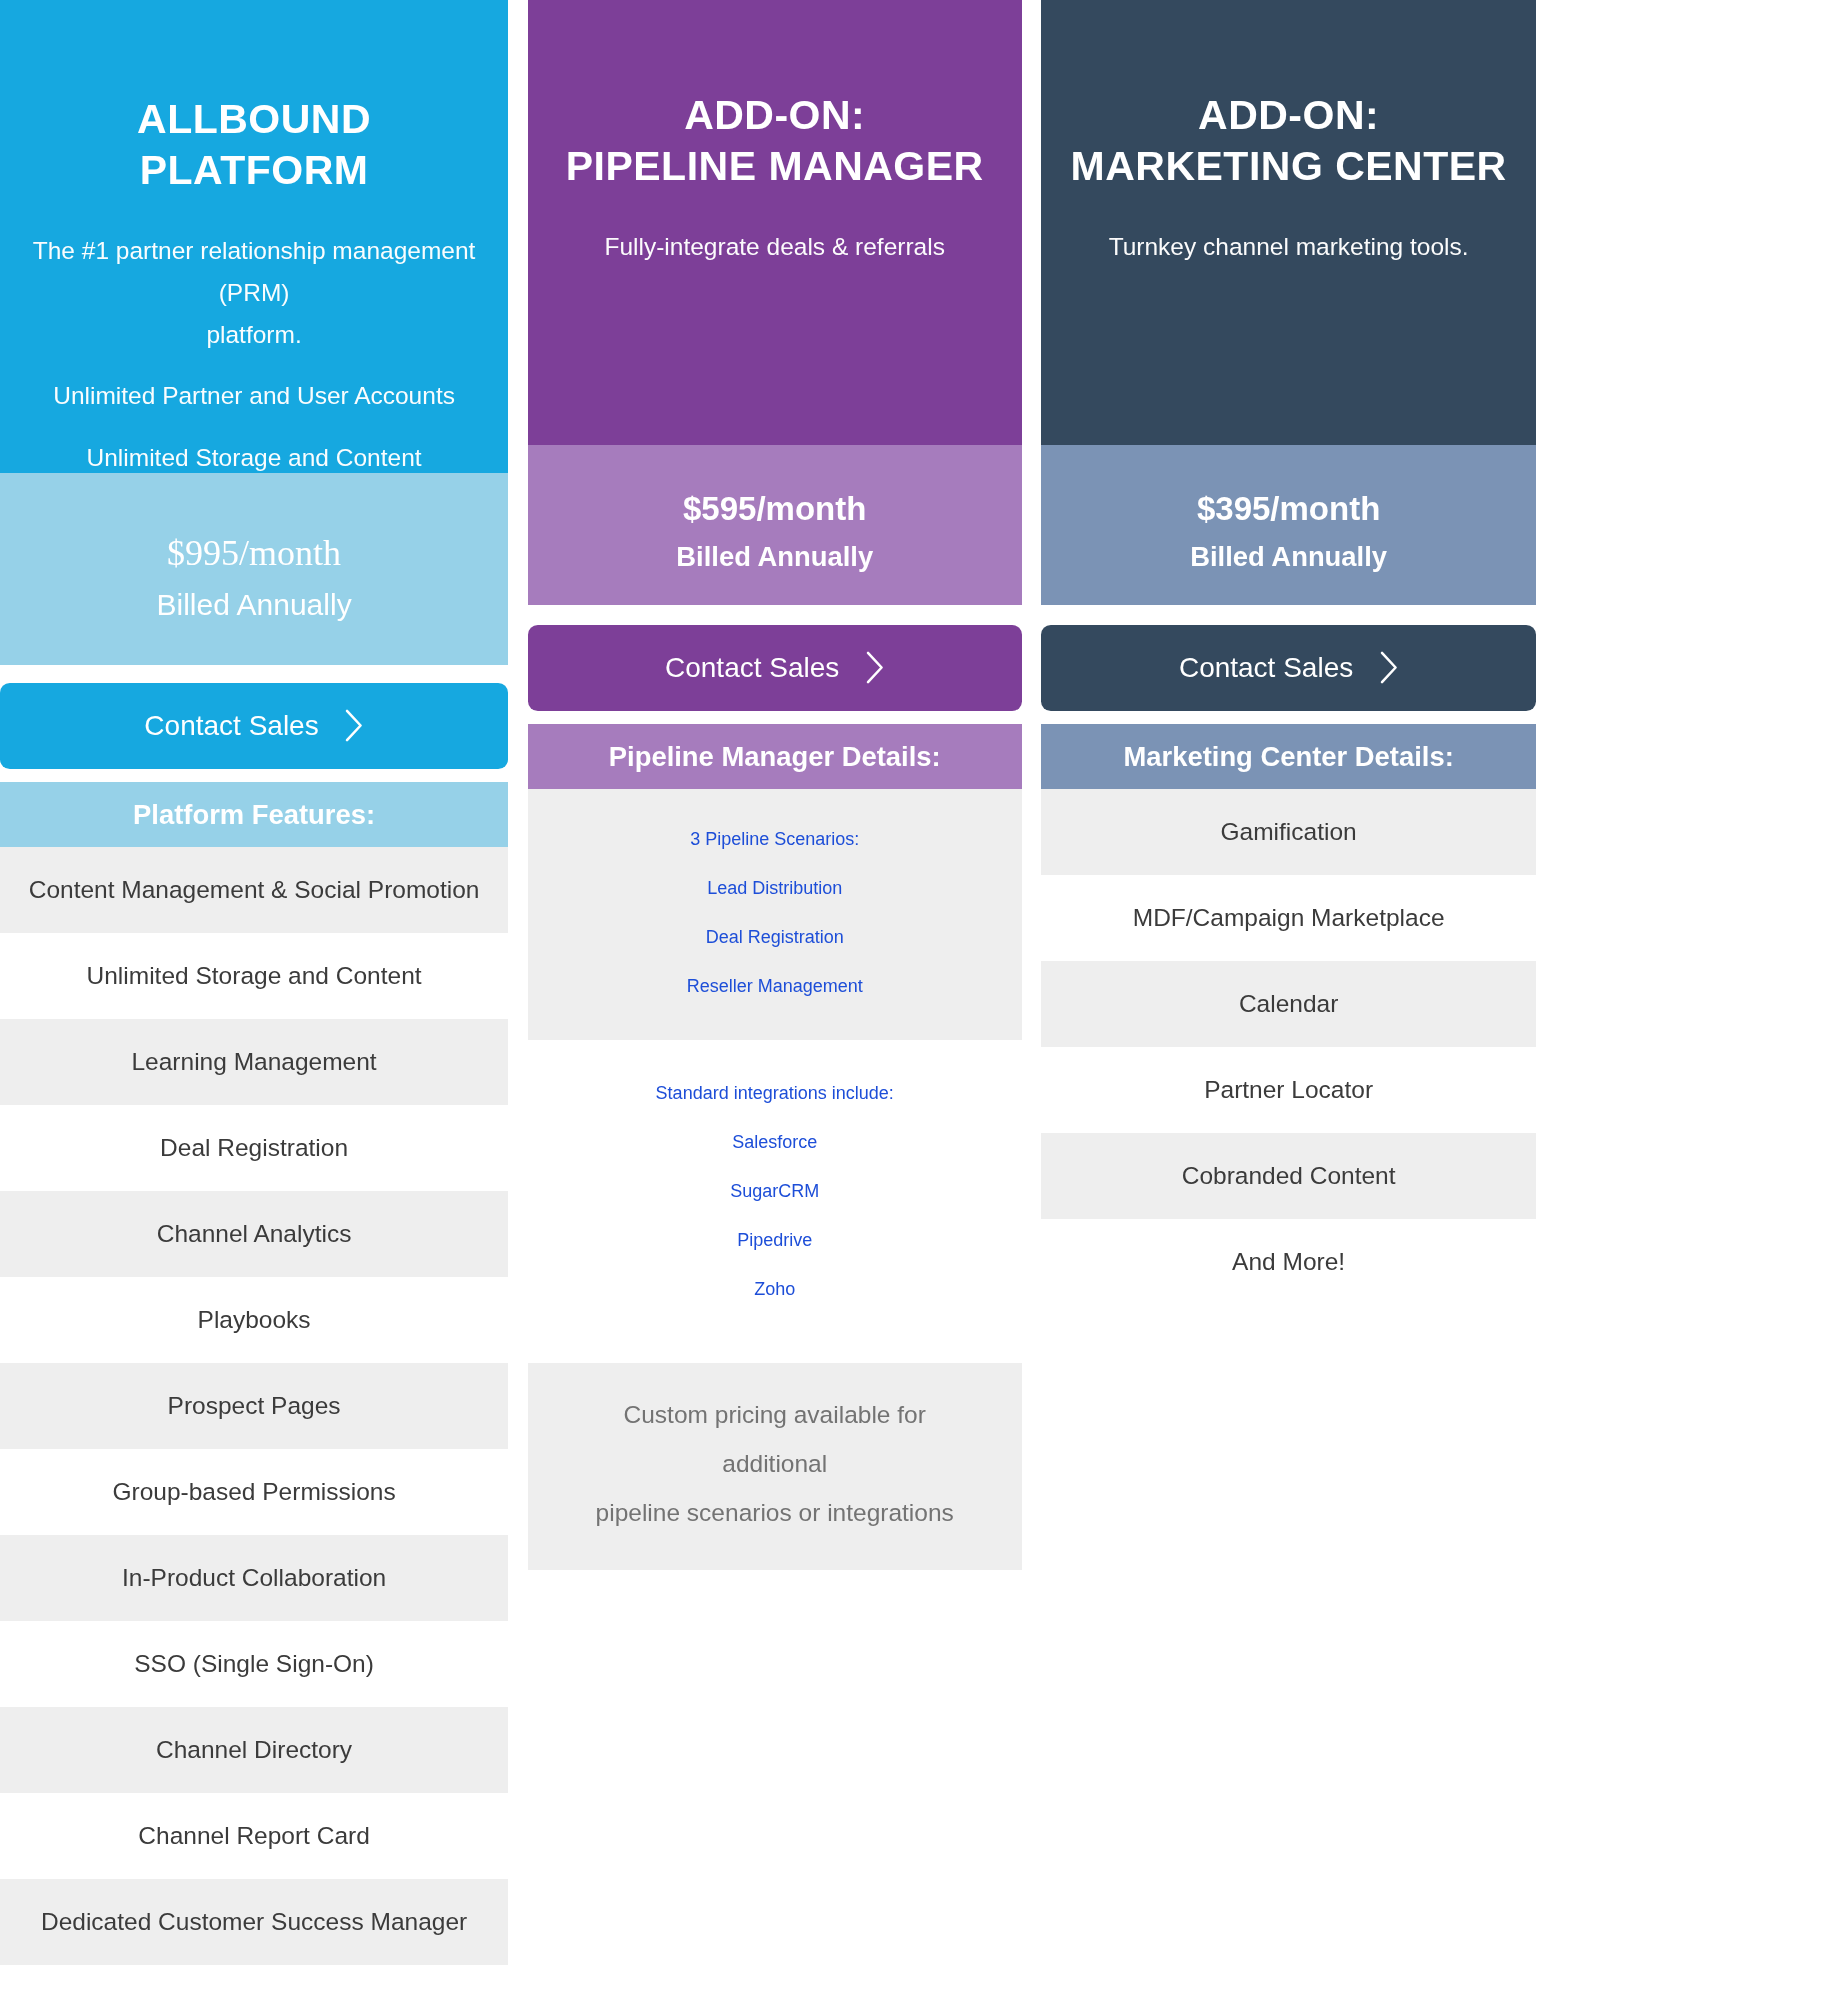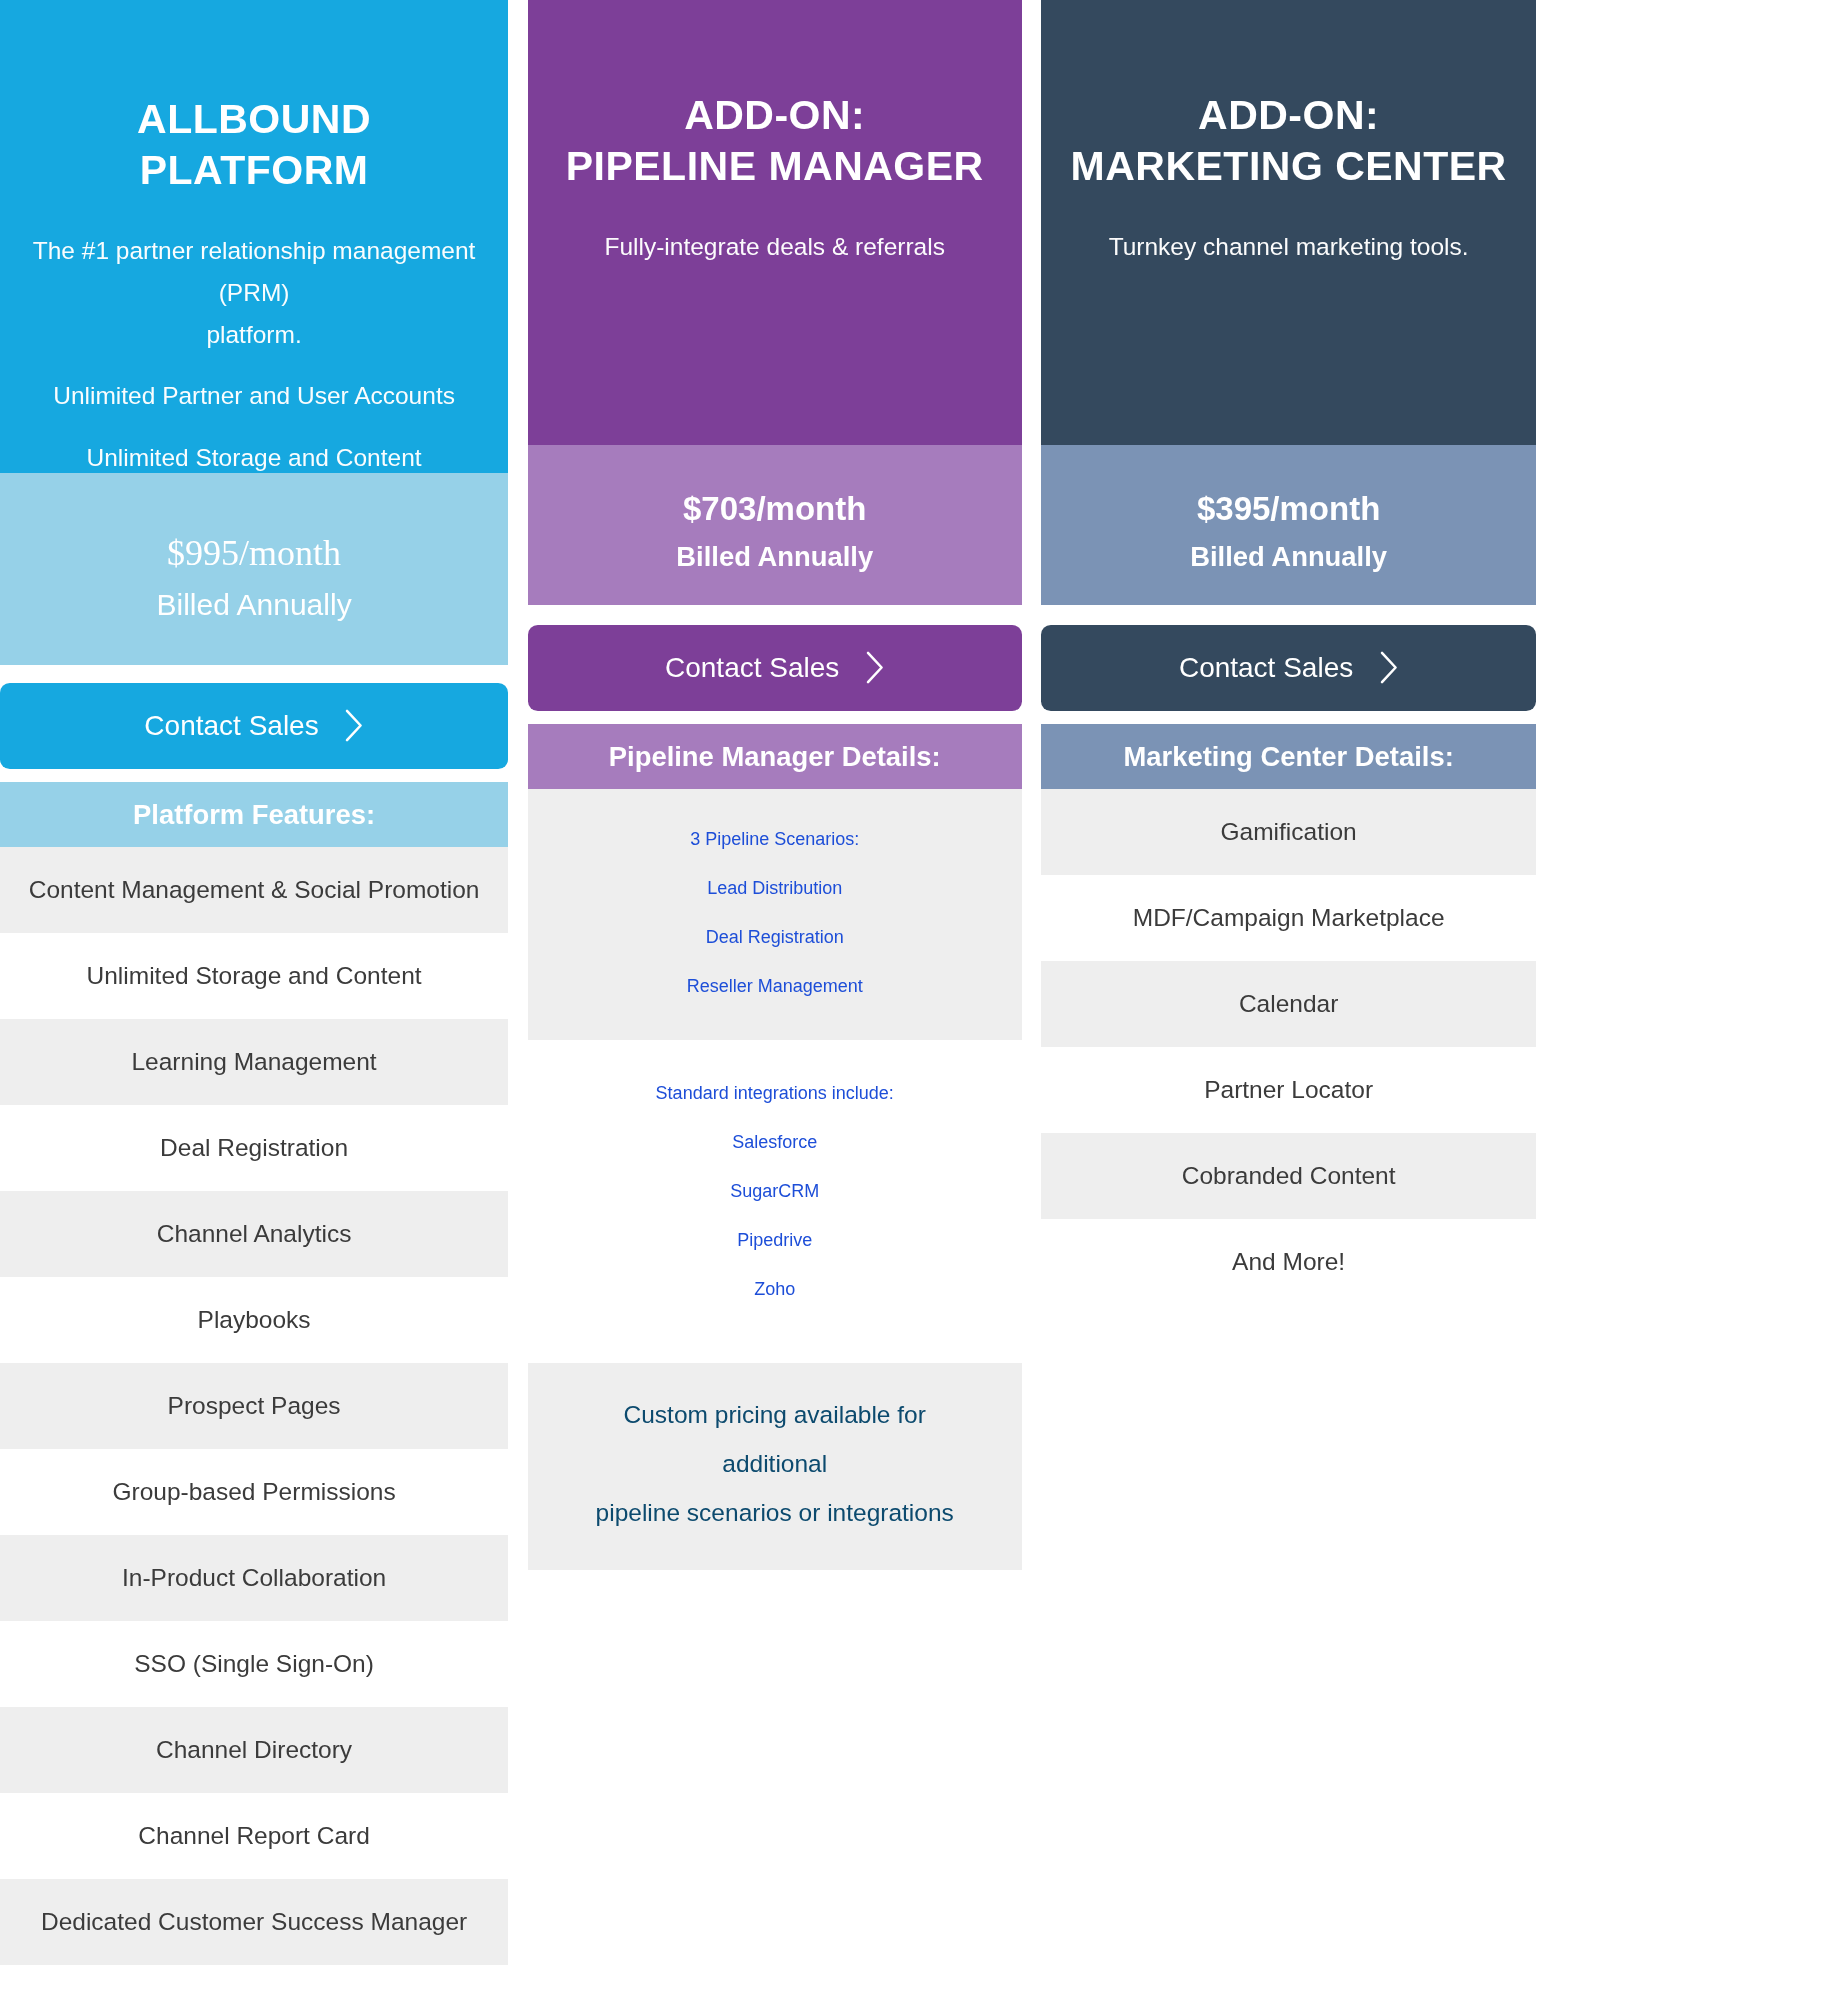--- a/index.html
+++ b/index.html
@@ -135,21 +135,21 @@
     display: block;
   }
   .note-block {
     background: #eeeeee;
     text-align: center;
     padding: 27.4px 43px 33px 43px;
     margin-top: 21.6px;
   }
   .note-line {
     font-size: 24.5px;
-    color: #0c4a6e;
+    color: #737373;
     line-height: 49px;
     display: block;
   }
 </style>
 </head>
 <body>
 
 <div class="pricing-page">
 
   <div class="col col-platform">
@@ -207,21 +207,21 @@
       <div class="card-title">
         <span class="line">ADD-ON:</span>
         <span class="line">PIPELINE MANAGER</span>
       </div>
       <div class="card-subtitle">
         <span class="sub-line">Fully-integrate deals &amp; referrals</span>
       </div>
     </div>
 
     <div class="price-band pipeline">
-      <div class="price-amount">$703/month</div>
+      <div class="price-amount">$595/month</div>
       <div class="price-note">Billed Annually</div>
     </div>
 
     <button class="cta-button pipeline">
       <span>Contact Sales</span>
       <span class="chev">
         <svg width="19.6" height="33" viewBox="0 0 20 34" fill="none" xmlns="http://www.w3.org/2000/svg">
           <path d="M3 2 L17 17 L3 32" stroke="#ffffff" stroke-width="2.6" stroke-linecap="round" stroke-linejoin="round"></path>
         </svg>
       </span>

